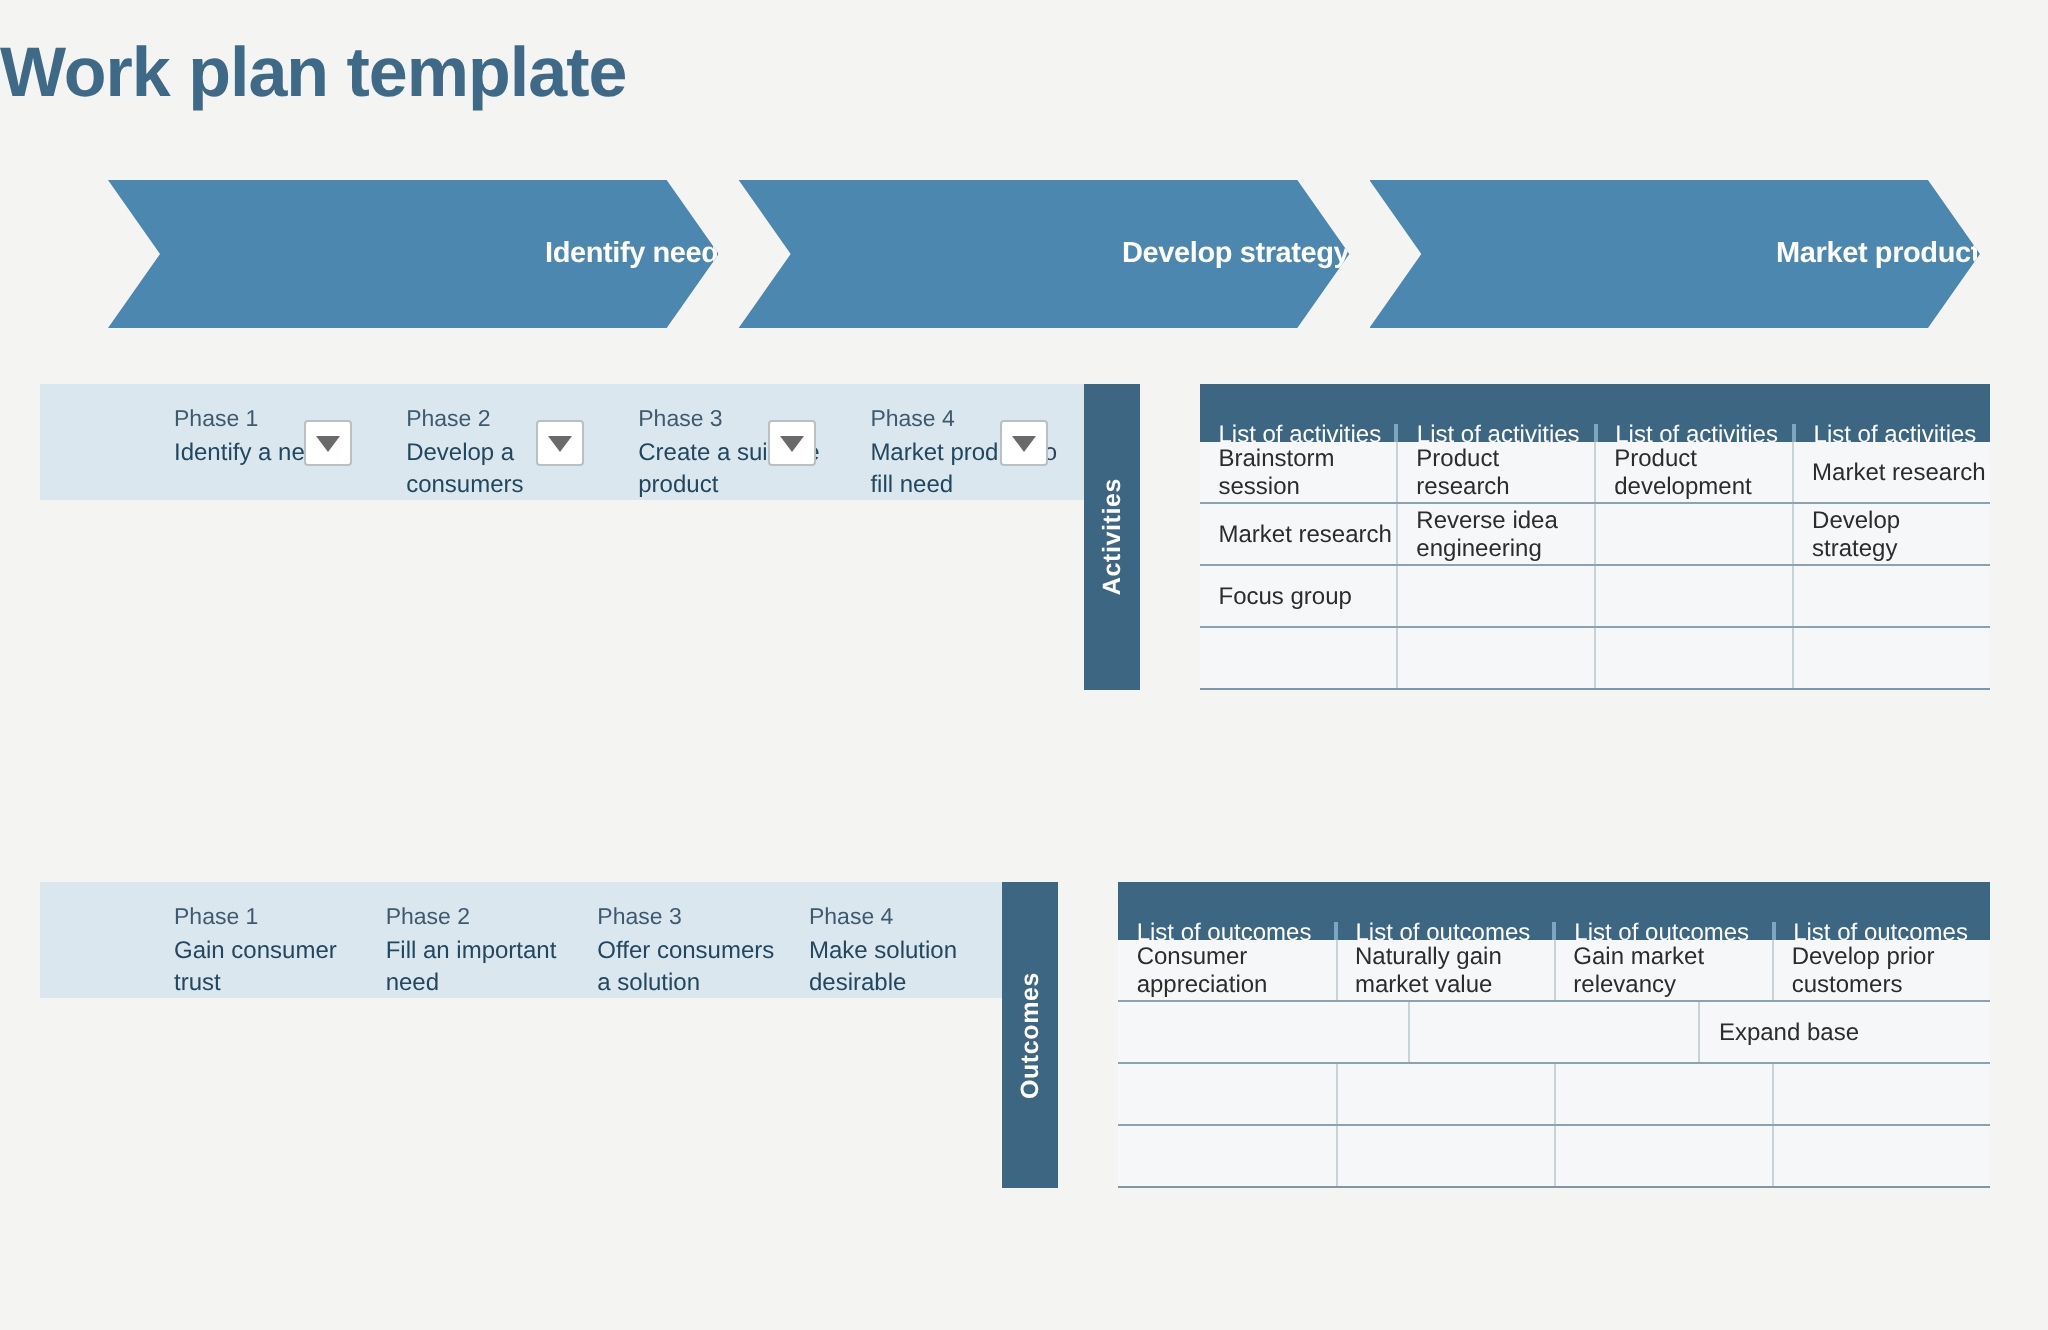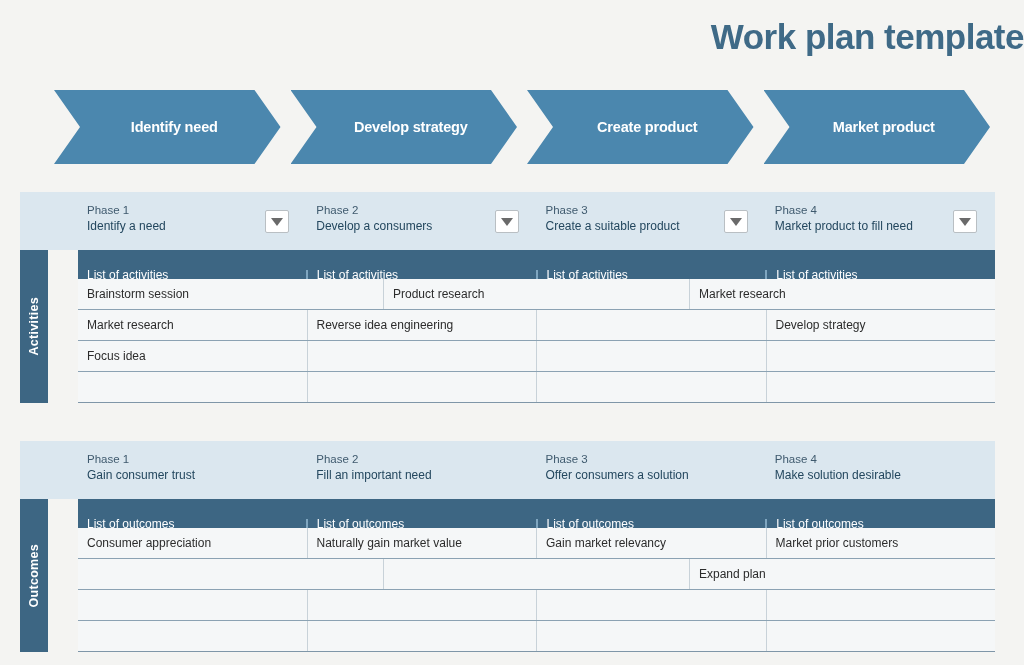--- a/index.html
+++ b/index.html
@@ -8,21 +8,21 @@
     width: 1024px;
     height: 665px;
     background: #f4f4f2;
     font-family: "Liberation Sans", sans-serif;
     overflow: hidden;
     position: relative;
   }
 
   
   .page-title {
-    text-align: right;
+    text-align: left;
     font-size: 35px;
     font-weight: bold;
     color: #3f6a87;
     letter-spacing: -0.5px;
     padding-top: 12px;
     height: 62px;
     line-height: 50px;
   }
 
   
@@ -37,40 +37,40 @@
   .chevron {
     position: relative;
     flex: 1;
     height: 74px;
     background: #4b87ae;
     color: #ffffff;
     font-size: 14.5px;
     font-weight: bold;
     display: flex;
     align-items: center;
-    justify-content: center;
+    justify-content: flex-end;
     margin-right: 10px;
     clip-path: polygon(0 0, calc(100% - 26px) 0, 100% 50%, calc(100% - 26px) 100%, 0 100%, 26px 50%);
     letter-spacing: -0.2px;
     padding-left: 14px;
   }
   .chevron:last-child { margin-right: 0; }
 
   
   .panel {
     position: absolute;
     left: 20px;
     width: 975px;
   }
   .panel-activities { top: 192px; }
   .panel-outcomes   { top: 441px; }
 
   .panel-inner {
     display: flex;
-    flex-direction: column;
+    flex-direction: row;
   }
 
   
   .phase-header {
     background: #dbe7ef;
     display: flex;
     height: 58px;
     padding-left: 58px;
   }
   .phase-cell {
@@ -184,23 +184,20 @@
 <h1 class="page-title">Work plan template</h1>
 
 <div class="chevron-row">
   <div class="chevron">
     <span>Identify need</span>
   </div>
   <div class="chevron">
     <span>Develop strategy</span>
   </div>
   <div class="chevron">
-    <span>Create product</span>
-  </div>
-  <div class="chevron">
     <span>Market product</span>
   </div>
 </div>
 
 <div class="panel panel-activities">
   <div class="panel-inner">
     <div class="phase-header">
       <div class="phase-cell">
         <div class="phase-num">Phase 1</div>
         <div class="phase-name">Identify a need</div>
@@ -239,30 +236,31 @@
       <div class="grid">
         <div class="grid-head">
           <div class="cell">List of activities</div>
           <div class="cell">List of activities</div>
           <div class="cell">List of activities</div>
           <div class="cell">List of activities</div>
         </div>
         <div class="grid-row">
           <div class="cell">Brainstorm session</div>
           <div class="cell">Product research</div>
+          <div class="cell">Product development</div>
           <div class="cell">Market research</div>
         </div>
         <div class="grid-row">
           <div class="cell">Market research</div>
           <div class="cell">Reverse idea engineering</div>
           <div class="cell"></div>
           <div class="cell">Develop strategy</div>
         </div>
         <div class="grid-row">
-          <div class="cell">Focus idea</div>
+          <div class="cell">Focus group</div>
           <div class="cell"></div>
           <div class="cell"></div>
           <div class="cell"></div>
         </div>
         <div class="grid-row">
           <div class="cell"></div>
           <div class="cell"></div>
           <div class="cell"></div>
           <div class="cell"></div>
         </div>
@@ -301,26 +299,26 @@
         <div class="grid-head">
           <div class="cell">List of outcomes</div>
           <div class="cell">List of outcomes</div>
           <div class="cell">List of outcomes</div>
           <div class="cell">List of outcomes</div>
         </div>
         <div class="grid-row">
           <div class="cell">Consumer appreciation</div>
           <div class="cell">Naturally gain market value</div>
           <div class="cell">Gain market relevancy</div>
-          <div class="cell">Market prior customers</div>
-        </div>
-        <div class="grid-row">
-          <div class="cell"></div>
-          <div class="cell"></div>
-          <div class="cell">Expand plan</div>
+          <div class="cell">Develop prior customers</div>
+        </div>
+        <div class="grid-row">
+          <div class="cell"></div>
+          <div class="cell"></div>
+          <div class="cell">Expand base</div>
         </div>
         <div class="grid-row">
           <div class="cell"></div>
           <div class="cell"></div>
           <div class="cell"></div>
           <div class="cell"></div>
         </div>
         <div class="grid-row">
           <div class="cell"></div>
           <div class="cell"></div>

